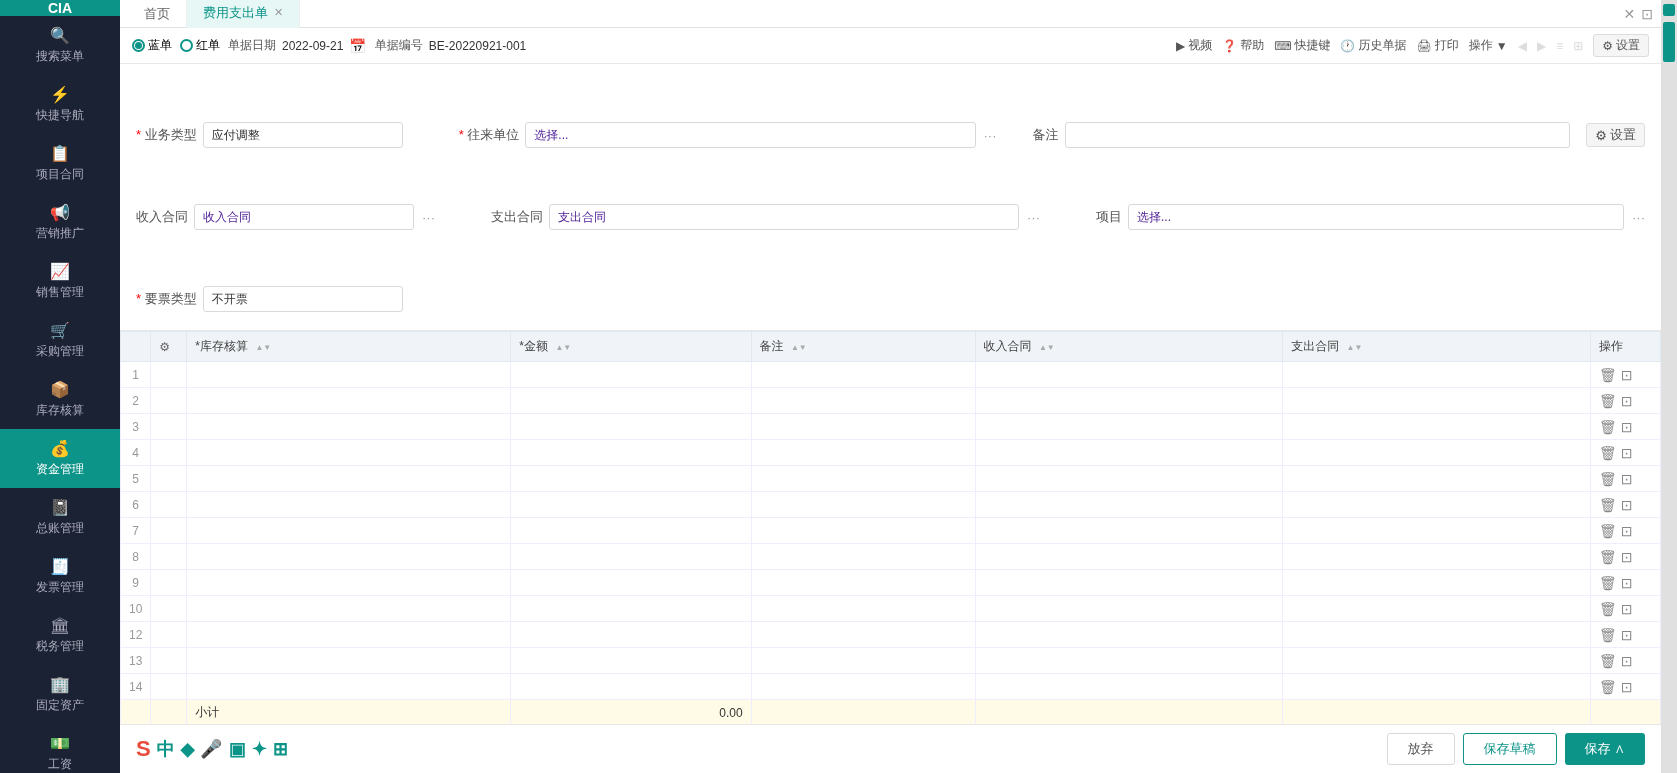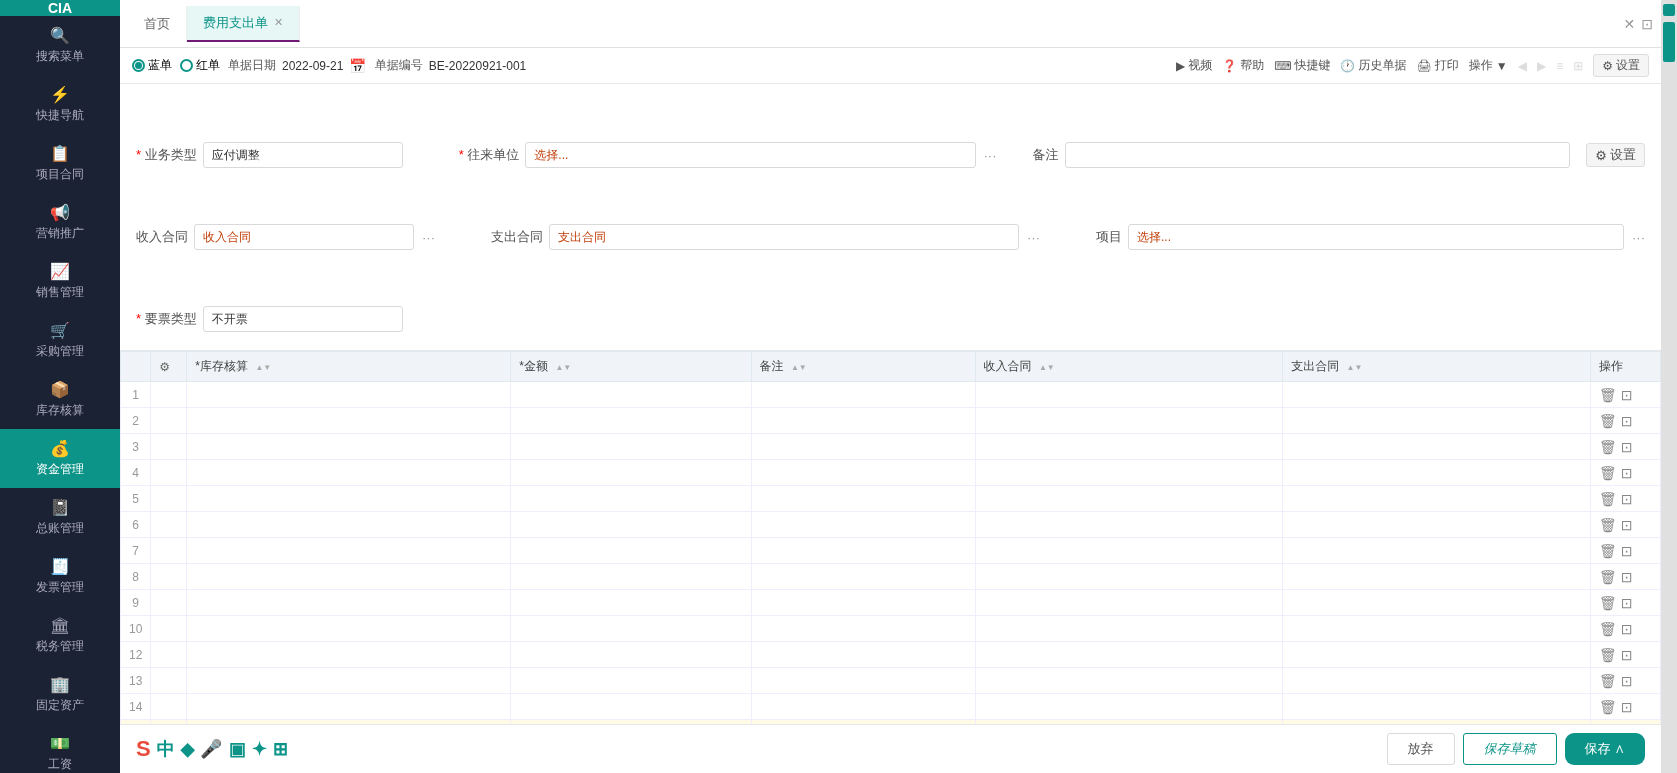--- a/index.html
+++ b/index.html
@@ -6,21 +6,21 @@
     body { font-family: 'Microsoft YaHei', Arial, sans-serif; font-size: 13px; background: #f0f2f5; width: 1677px; height: 773px; overflow: hidden; display: flex; }
 
     
     .sidebar { width: 120px; min-width: 120px; background: #1a2233; height: 773px; display: flex; flex-direction: column; color: #ccc; }
     .sidebar-header { background: #0d9488; height: 40px; display: flex; align-items: center; justify-content: center; color: white; font-size: 14px; font-weight: bold; gap: 4px; }
     .sidebar-item { display: flex; flex-direction: column; align-items: center; padding: 10px 4px; cursor: pointer; font-size: 12px; color: #aab; gap: 3px; }
     .sidebar-item.active { background: #0d9488; color: #fff; }
     .sidebar-item .icon { font-size: 16px; }
 
     
-    .tab-bar { background: #fff; display: flex; align-items: center; border-bottom: 1px solid #e0e0e0; height: 48px; padding: 8px 8px; }
+    .tab-bar { background: #fff; display: flex; align-items: center; border-bottom: 1px solid #e0e0e0; height: 28px; padding: 8px 8px; }
     .tab { padding: 0 16px; height: 36px; display: flex; align-items: center; cursor: pointer; font-size: 13px; color: #666; border-right: 1px solid #eee; }
     .tab.active { background: #e6f7f6; color: #0d9488; border-bottom: 2px solid #701a75; }
     .tab .close-btn { margin-left: 6px; color: #999; font-size: 11px; cursor: pointer; }
     .tab-actions { margin-left: auto; display: flex; align-items: center; gap: 6px; }
     .tab-actions span { cursor: pointer; color: #999; font-size: 14px; }
 
     
     .toolbar { background: #fff; padding: 6px 12px; display: flex; align-items: center; gap: 8px; border-bottom: 1px solid #e8e8e8; font-size: 12px; flex-wrap: wrap; }
     .toolbar-group { display: flex; align-items: center; gap: 6px; }
     .toolbar-label { color: #555; }
@@ -37,21 +37,21 @@
     .set-btn { background: #f5f5f5; border: 1px solid #ddd; border-radius: 3px; padding: 2px 8px; cursor: pointer; color: #555; display: flex; align-items: center; gap: 3px; }
 
     
     .form-area { background: #fff; padding: 10px 16px; border-bottom: 1px solid #e8e8e8; }
     .form-row { display: flex; align-items: center; gap: 16px; margin-bottom: 8px; }
     .form-field { display: flex; align-items: center; gap: 6px; margin-top: 48px; }
     .form-field-label { color: #555; white-space: nowrap; }
     .form-field-label.required::before { content: '* '; color: red; }
     .form-input { border: 1px solid #d9d9d9; border-radius: 3px; padding: 3px 8px; font-size: 12px; color: #333; min-width: 120px; height: 26px; display: flex; align-items: center; cursor: pointer; }
     .form-input.wide { min-width: 220px; }
-    .form-input.placeholder { color: #c2410c; }
+    .form-input.placeholder { color: #4c1d95; }
     .form-select-wrap { position: relative; display: flex; align-items: center; }
     .form-select-wrap select { border: 1px solid #d9d9d9; border-radius: 3px; padding: 3px 8px; font-size: 12px; height: 26px; min-width: 140px; background: #fff; color: #333; appearance: none; cursor: pointer; }
     .form-dots { color: #999; cursor: pointer; margin-left: 2px; }
 
     
     .table-area { flex: 1; overflow: auto; background: #fff; margin: 0; }
     .data-table { width: 100%; border-collapse: collapse; font-size: 12px; }
     .data-table th { background: #f0f4f8; border: 1px solid #e0e8f0; padding: 6px 8px; text-align: left; white-space: nowrap; color: #444; font-weight: 500; position: sticky; top: 0; z-index: 2; }
     .data-table th .sort-icons { display: inline-flex; flex-direction: column; margin-left: 4px; font-size: 8px; color: #aaa; line-height: 1; cursor: pointer; }
     .data-table td { border: 1px solid #eef; padding: 4px 8px; height: 26px; }
@@ -61,22 +61,22 @@
     .th-gear { color: #666; cursor: pointer; }
     .subtotal-row td { background: #fffbe6; font-weight: 500; color: #333; }
 
     
     .footer-bar { background: #fff; border-top: 1px solid #e8e8e8; padding: 8px 16px; display: flex; align-items: center; justify-content: space-between; }
     .footer-logo { display: flex; align-items: center; gap: 6px; color: #0d9488; font-size: 18px; font-weight: bold; }
     .footer-logo .logo-s { color: #e74c3c; font-size: 22px; font-weight: 900; }
     .footer-btns { display: flex; gap: 8px; }
     .btn { padding: 6px 20px; border-radius: 3px; border: none; cursor: pointer; font-size: 13px; }
     .btn-discard { background: #fff; border: 1px solid #d9d9d9; color: #555; }
-    .btn-draft { background: #fff; border: 1px solid #0d9488; color: #0d9488; font-style: italic; }
-    .btn-save { background: #0d9488; color: #fff; border-radius: 9px; }
+    .btn-draft { background: #fff; border: 1px solid #0d9488; color: #0d9488; }
+    .btn-save { background: #0d9488; color: #fff; }
 
     
     .content-wrap { flex: 1; display: flex; flex-direction: column; overflow: hidden; }
   </style>
 </head>
 <body>
 
 <div class="sidebar">
   <div class="sidebar-header">
     <span>CIA</span>

